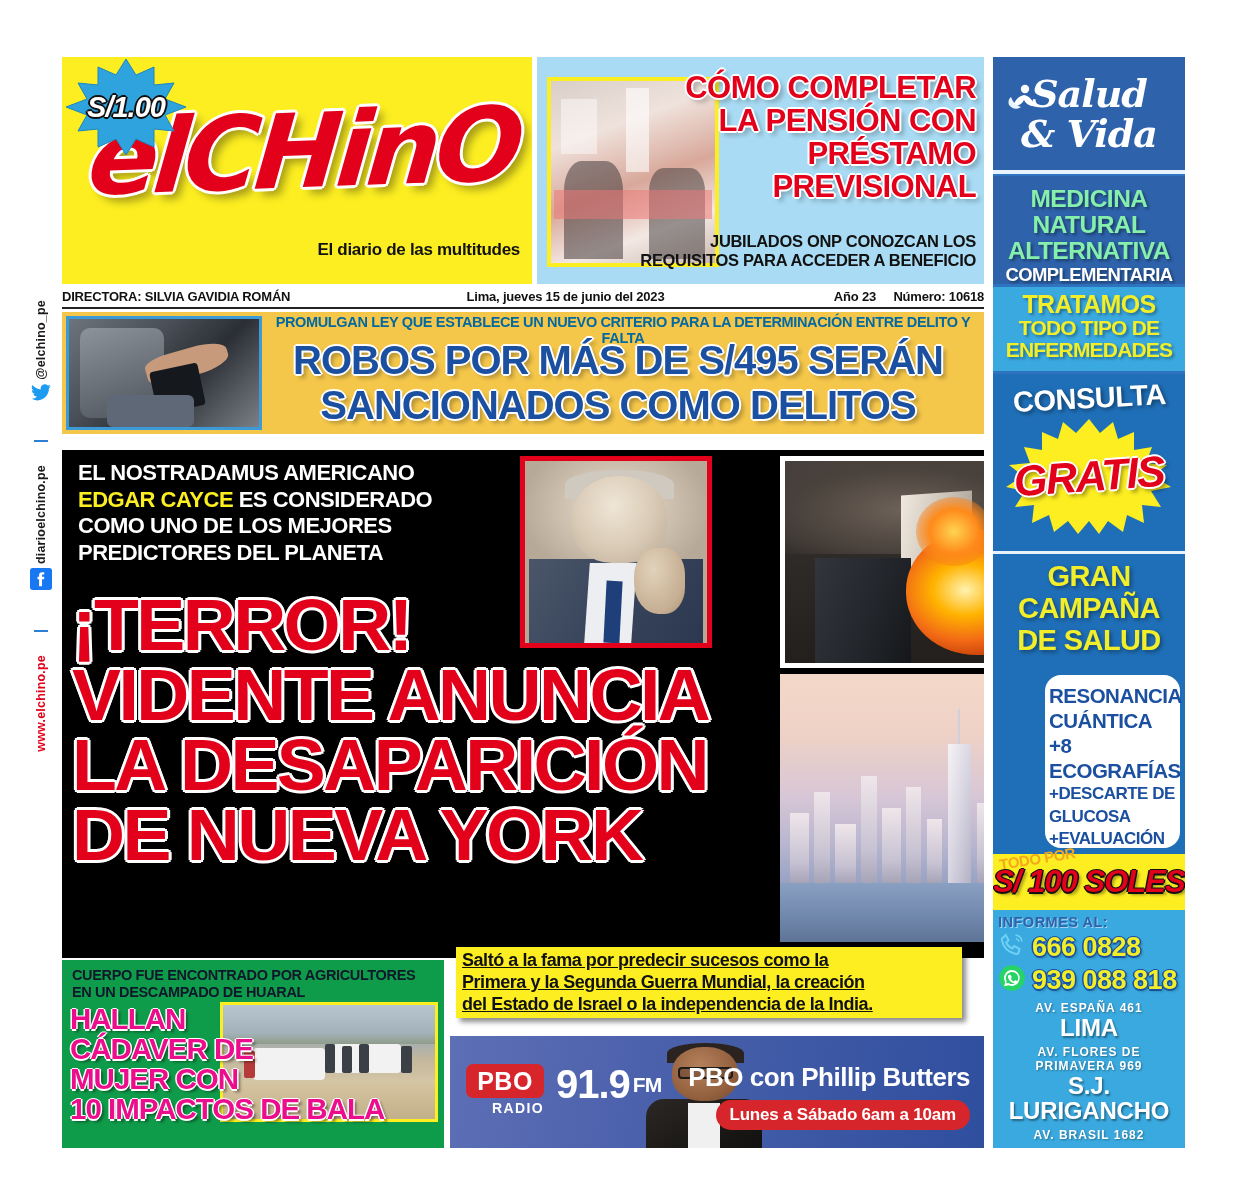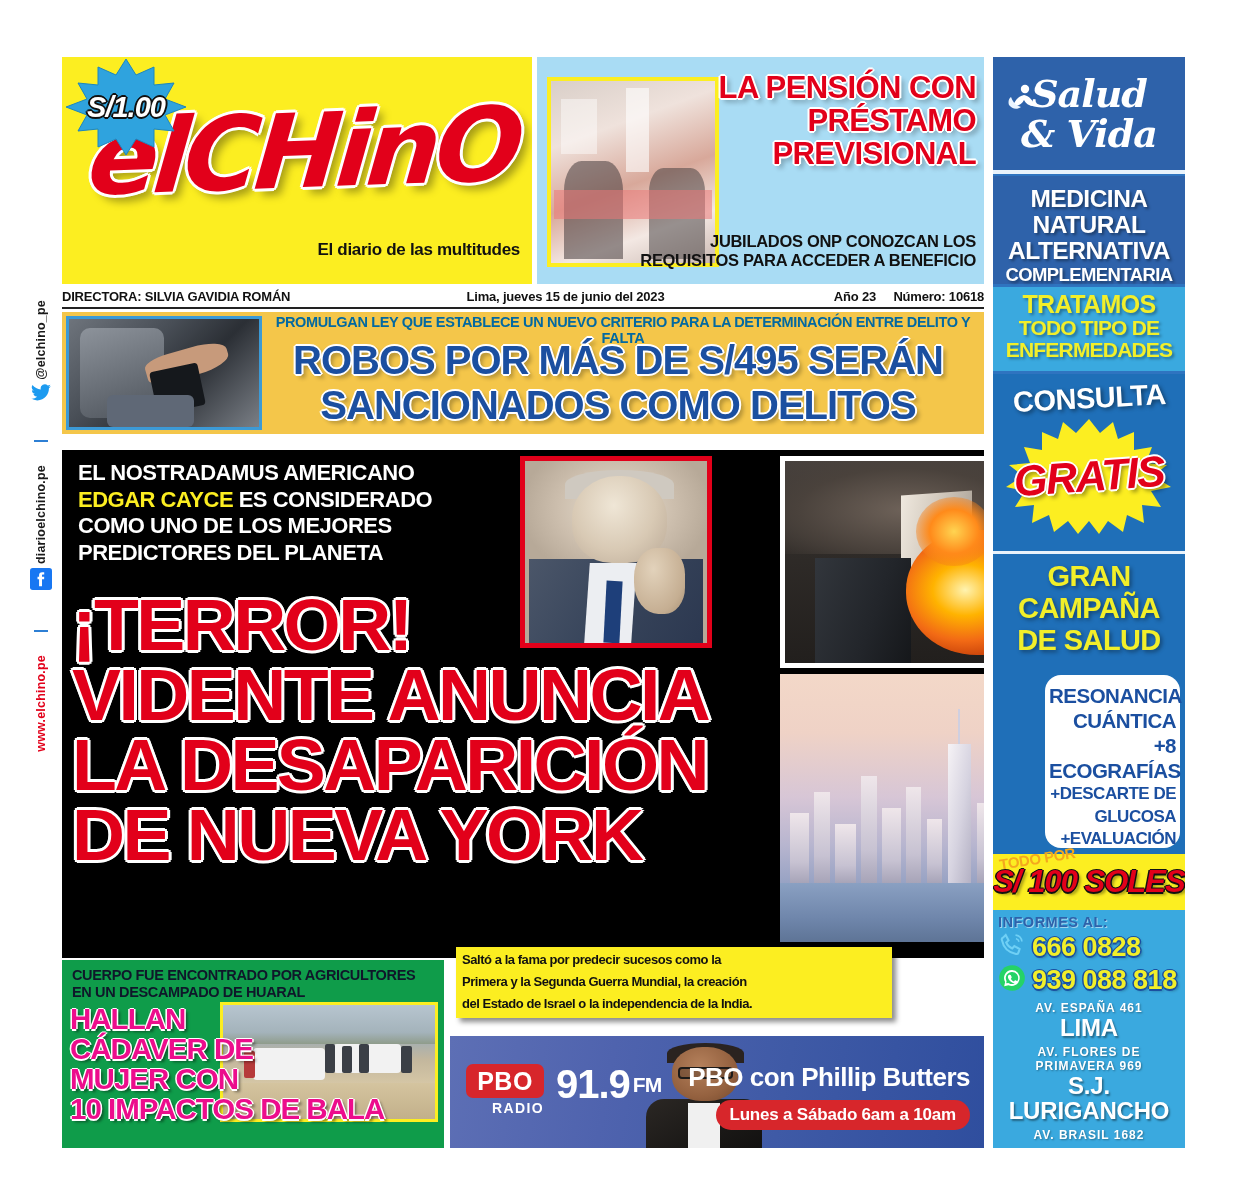--- a/index.html
+++ b/index.html
@@ -194,25 +194,26 @@
     font-size:72px;line-height:70px;font-weight:bold;color:#e2001a;
     letter-spacing:-2.5px;
     text-shadow:
       3px 0 0 #fff,-3px 0 0 #fff,0 3px 0 #fff,0 -3px 0 #fff,
       2px 2px 0 #fff,-2px 2px 0 #fff,2px -2px 0 #fff,-2px -2px 0 #fff,
       5px 5px 4px rgba(0,0,0,.55);
     transform:scaleX(1.02);transform-origin:left center;
   }
   .main-head .l1{display:block;}
   .main-caption{
-    position:absolute;left:456px;top:947px;width:436px;
+    position:absolute;left:456px;top:947px;width:506px;
     background:#fcee21;color:#111;
-    font-size:13px;line-height:22px;font-weight:bold;letter-spacing:-.45px;
+    font-size:18px;line-height:22px;font-weight:bold;letter-spacing:-.45px;
     padding:2px 4px 3px 6px;box-sizing:border-box;z-index:5;
     box-shadow:4px 4px 5px rgba(0,0,0,.45);
+    text-decoration:underline;
   }
 
   
   .green{
     position:absolute;left:62px;top:960px;width:382px;height:188px;
     background:#0f9c4a;overflow:hidden;
   }
   .green-kicker{
     position:absolute;left:10px;top:7px;width:362px;
     font-size:14.5px;line-height:16.5px;font-weight:bold;color:#0f172a;letter-spacing:-.35px;
@@ -285,21 +286,21 @@
   .sb-logo .l1,.sb-logo .l2{
     color:#fff;font-family:"DejaVu Serif", serif;font-style:italic;font-weight:bold;
     font-size:38px;line-height:38px;letter-spacing:-1px;
   }
   .sb-logo .l2{margin-top:2px;}
   .sb-leaf{position:absolute;left:14px;top:26px;width:34px;height:36px;}
 
   .sb-div{position:absolute;left:0;width:192px;height:4px;background:#e8f2fb;}
 
   .sb-med{top:119px;height:108px;background:#2e62aa;padding:10px 4px 0;text-align:center;}
-  .sb-med .big{color:#ffffff;font-size:24.5px;line-height:26px;font-weight:bold;letter-spacing:-.5px;
+  .sb-med .big{color:#86efac;font-size:24.5px;line-height:26px;font-weight:bold;letter-spacing:-.5px;
     text-shadow:2px 2px 3px rgba(0,0,0,.4);}
   .sb-med .small{color:#fff;font-size:18.5px;line-height:21px;font-weight:bold;letter-spacing:-.6px;
     text-shadow:2px 2px 3px rgba(0,0,0,.4);}
 
   .sb-trat{top:230px;height:84px;background:#3aa9df;padding:4px 3px 0;text-align:center;}
   .sb-trat .t1{color:#f2ef2a;font-size:25px;line-height:26px;font-weight:bold;letter-spacing:-.6px;
     text-shadow:2px 2px 3px rgba(0,0,0,.35);}
   .sb-trat .t2{color:#f2ef2a;font-size:21px;line-height:22px;font-weight:bold;letter-spacing:-.8px;
     text-shadow:2px 2px 3px rgba(0,0,0,.35);}
 
@@ -316,21 +317,21 @@
     transform:rotate(-4deg);
   }
 
   .sb-gran{top:497px;height:118px;background:#1f6fb8;text-align:center;padding-top:6px;}
   .sb-gran .g1{color:#f2ef2a;font-size:29px;line-height:32px;font-weight:bold;letter-spacing:-.6px;
     text-shadow:2px 2px 4px rgba(0,0,0,.4);}
 
   .sb-list{top:612px;height:185px;background:#1f6fb8;padding:6px 5px;}
   .sb-list-inner{
     background:#fff;border-radius:16px;height:100%;box-sizing:border-box;
-    padding:8px 4px;text-align:right;margin-left:47px;
+    padding:8px 4px;text-align:left;margin-left:47px;
   }
   .sb-list-inner .li{
     color:#1b4fa0;font-size:17px;line-height:22.5px;font-weight:bold;letter-spacing:-.5px;
   }
   .sb-list-inner .li.big{font-size:20.5px;line-height:25px;}
 
   .sb-price{top:797px;height:56px;background:#fcee21;position:absolute;left:0;width:192px;}
   .sb-price .todo{
     position:absolute;left:6px;top:-4px;color:#f4a81e;font-size:15px;font-weight:bold;
     transform:rotate(-9deg);letter-spacing:-.4px;
@@ -401,20 +402,21 @@
 
   <div class="pension">
     <div class="pension-photo">
       <div class="pp-shape" style="left:6%;top:10%;width:22%;height:30%;"></div>
       <div class="pp-shape" style="left:46%;top:4%;width:14%;height:46%;background:rgba(255,255,255,.6);"></div>
       <div class="pp-shape" style="left:8%;top:44%;width:36%;height:54%;background:rgba(70,60,62,.55);border-radius:30% 30% 0 0;"></div>
       <div class="pp-shape" style="left:60%;top:48%;width:34%;height:50%;background:rgba(60,55,58,.5);border-radius:26% 26% 0 0;"></div>
       <div class="pp-shape" style="left:2%;top:60%;width:96%;height:16%;background:rgba(235,120,120,.55);"></div>
     </div>
     <div class="pension-head">
+      <div>CÓMO COMPLETAR</div>
       <div>LA PENSIÓN CON</div>
       <div>PRÉSTAMO</div>
       <div>PREVISIONAL</div>
     </div>
     <div class="pension-sub">
       <div>JUBILADOS ONP CONOZCAN LOS</div>
       <div>REQUISITOS PARA ACCEDER A BENEFICIO</div>
     </div>
   </div>
 

